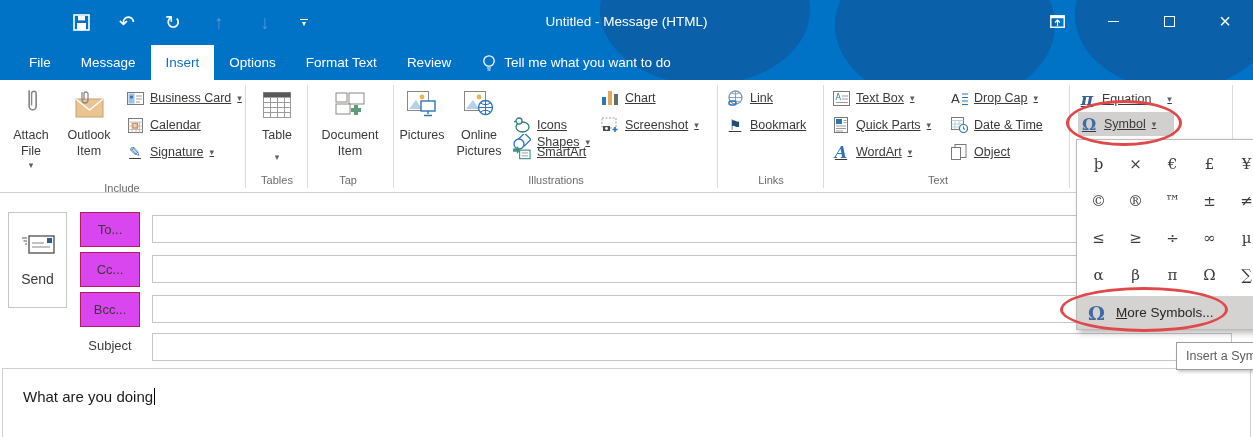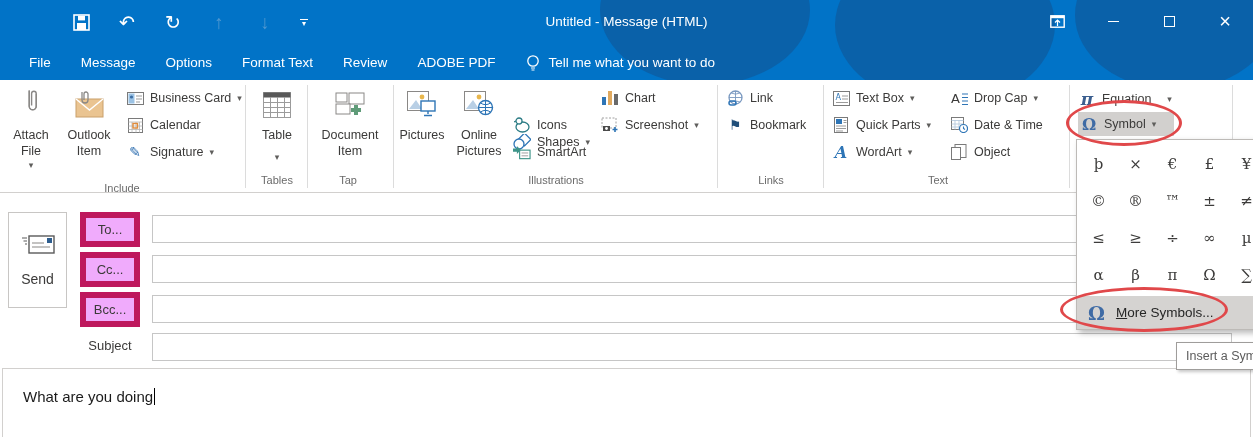--- a/index.html
+++ b/index.html
@@ -35,37 +35,37 @@
   .tellme { display:flex; align-items:center; gap:8px; margin-left:16px; color:#fff; font-size:13.5px; }
   
   .ribbon { position:absolute; left:0; top:80px; width:1253px; height:113px; background:#fff;
     border-bottom:1px solid #d2d0ce; }
   .vsep { position:absolute; top:5px; height:103px; width:1px; background:#dcdcdc; }
   .grp { position:absolute; top:94px; font-size:11px; color:#6b6b6b; transform:translateX(-50%); white-space:nowrap; }
   .btn-lg { position:absolute; top:4px; height:88px; display:flex; flex-direction:column; align-items:center;
     justify-content:flex-start; text-align:center; font-size:12.5px; line-height:1.3; color:#3b3a39; padding-top:4px; }
   .btn-lg .lgicon { height:34px; display:flex; align-items:center; justify-content:center; margin-bottom:5px; }
   .btn-sm { position:absolute; height:24px; display:flex; align-items:center; gap:6px; font-size:12.5px;
-    color:#3b3a39; white-space:nowrap; }
+    color:#3b3a39; white-space:nowrap;text-decoration:underline; }
   .arrow { font-size:9px; color:#5f5e5c; }
   .smicon { width:18px; display:flex; align-items:center; justify-content:center; }
   .pressed { background:#d2d0ce; }
   .pi-glyph { font-family:"DejaVu Serif",serif; font-style:italic; font-weight:bold; color:#3b5f8f; font-size:17px; }
   .omega-glyph { font-family:"DejaVu Serif",serif; font-weight:bold; color:#3f6ba5; font-size:16px; }
   .wordart-a { font-family:"DejaVu Serif",serif; font-style:italic; font-weight:bold; color:#2e75b6; font-size:16px; }
   .flag-glyph { color:#1f4e79; font-size:14px; }
   .pen-glyph { color:#2f6fb0; font-size:14px; }
   
   .bars { display:flex; align-items:flex-end; gap:2px; height:14px; }
   .bars i { display:block; width:4px; }
   
   .send-btn { position:absolute; left:8px; top:212px; width:59px; height:96px; border:1px solid #c8c6c4;
     background:#fff; display:flex; flex-direction:column; align-items:center; justify-content:center; gap:14px;
     font-size:14px; color:#3b3a39; }
-  .field-btn { position:absolute; left:80px; width:60px; height:35px; border:6px solid #be185d; background:#f0abfc;
+  .field-btn { position:absolute; left:80px; width:60px; height:35px; border:1px solid #be185d; background:#d946ef;
     font-size:13px; color:#3b3a39; display:flex; align-items:center; justify-content:center; }
   .subject-label { position:absolute; left:80px; width:60px; height:28px; display:flex; align-items:center;
     justify-content:center; font-size:13px; color:#3b3a39; }
   .field { position:absolute; left:152px; width:1080px; height:28px; border:1px solid #c6c6c6; background:#fff;
     font-size:13px; padding:0 6px; font-family:"Liberation Sans",sans-serif; color:#222; outline:none; }
   
   .bodyarea { position:absolute; left:2px; top:368px; width:1249px; height:75px; border:1px solid #d2d0ce;
     background:#fff; font-size:15px; color:#1b1b1b; padding:19px 0 0 20px; }
   .caret { display:inline-block; width:1px; height:17px; background:#000; vertical-align:-3px; margin-left:1px; }
   
@@ -139,24 +139,24 @@
         <span class="max-glyph"></span>
       </span>
     <span class="winbtn close-glyph">
         <span>×</span>
       </span>
   </div>
 
   <div class="tabrow">
     <span class="tab">File</span>
     <span class="tab">Message</span>
+    <span class="tab active">Insert</span>
     <span class="tab">Options</span>
     <span class="tab">Format Text</span>
     <span class="tab">Review</span>
-    <span class="tab">ADOBE PDF</span>
     <span class="tellme">
       <svg width="14" height="18" viewBox="0 0 14 18">
         <circle cx="7" cy="7" r="5.2" fill="none" stroke="#fff" stroke-width="1.3"></circle>
         <path d="M5 14 h4 M5.5 16 h3" stroke="#fff" stroke-width="1.2"></path>
       </svg>
       <span>Tell me what you want to do</span>
     </span>
   </div>
 
   <div class="ribbon">

